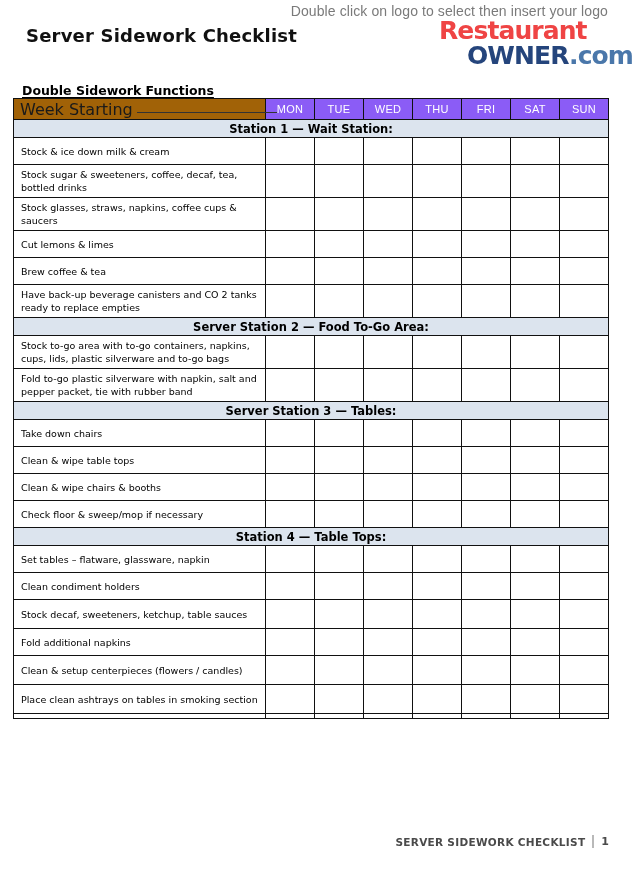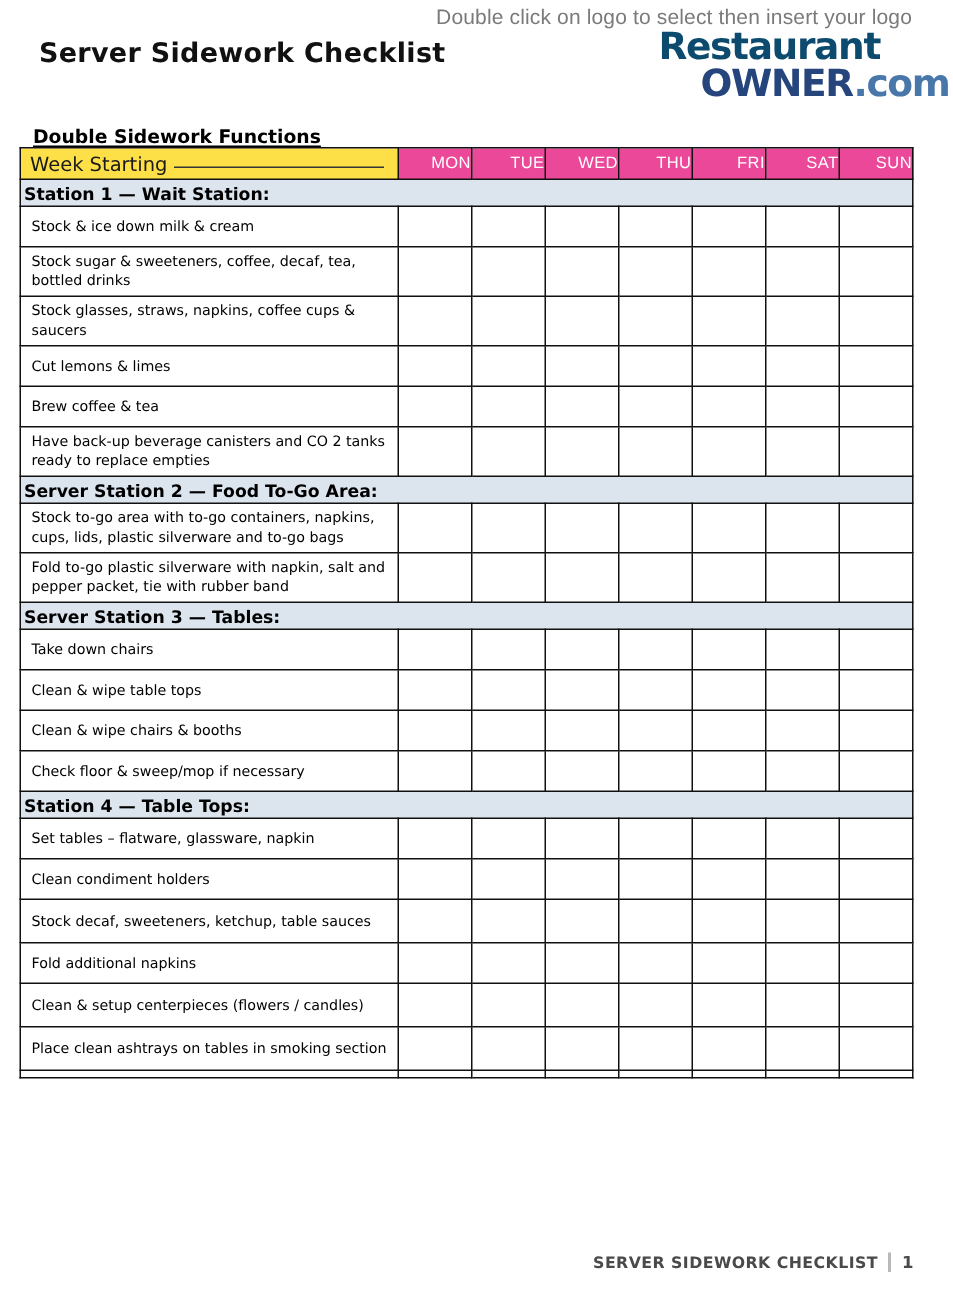--- a/index.html
+++ b/index.html
@@ -41,21 +41,21 @@
     right: 26px;
     top: 18px;
     width: 170px;
     text-align: left;
   }
   #logo-line1 {
     font-family: "DejaVu Sans", sans-serif;
     font-weight: bold;
     font-size: 25px;
     line-height: 25px;
-    color: #0c4a6e;
+    color: #ef4444;
     letter-spacing: -0.9px;
   }
   #logo-line2 {
     font-family: "DejaVu Sans", sans-serif;
     font-weight: bold;
     font-size: 25px;
     line-height: 26px;
     letter-spacing: -0.9px;
     white-space: nowrap;
   }
@@ -98,60 +98,61 @@
     border: 1px solid #111111;
     padding: 0;
     vertical-align: middle;
   }
 
   col.c-task { width: 252px; }
   col.c-day  { width: 49px; }
 
   
   .week-cell {
-    background: #fde047;
+    background: #a16207;
     height: 20px;
     padding: 0 6px !important;
     font-family: "DejaVu Sans", sans-serif;
-    font-size: 13px;
+    font-size: 16px;
     color: #1a1a1a;
     white-space: nowrap;
   }
   .week-cell .wk-label { }
   .week-cell .wk-blank {
     display: inline-block;
     width: 140px;
     border-bottom: 1.5px solid #333333;
     margin-left: 4px;
     vertical-align: 2px;
     height: 10px;
   }
   .day-head {
-    background: #ec4899;
+    background: #8b5cf6;
     color: #ffffff;
     height: 20px;
-    text-align: right;
+    text-align: center;
     font-family: "Liberation Sans", sans-serif;
     font-size: 11px;
     font-weight: normal;
     letter-spacing: 0.3px;
   }
 
   
   .section-row td {
     background: #DCE4EE;
     height: 17px;
   }
   .section-row .section-label {
     padding: 0 2px !important;
     font-family: "DejaVu Sans", sans-serif;
     font-weight: bold;
     font-size: 11.5px;
     color: #000000;
     white-space: nowrap;
+    text-align: center;
   }
 
   
   .task-cell {
     padding: 3px 6px 3px 7px !important;
     font-family: "DejaVu Sans", sans-serif;
     font-size: 9.5px;
     line-height: 13px;
     color: #000000;
   }

